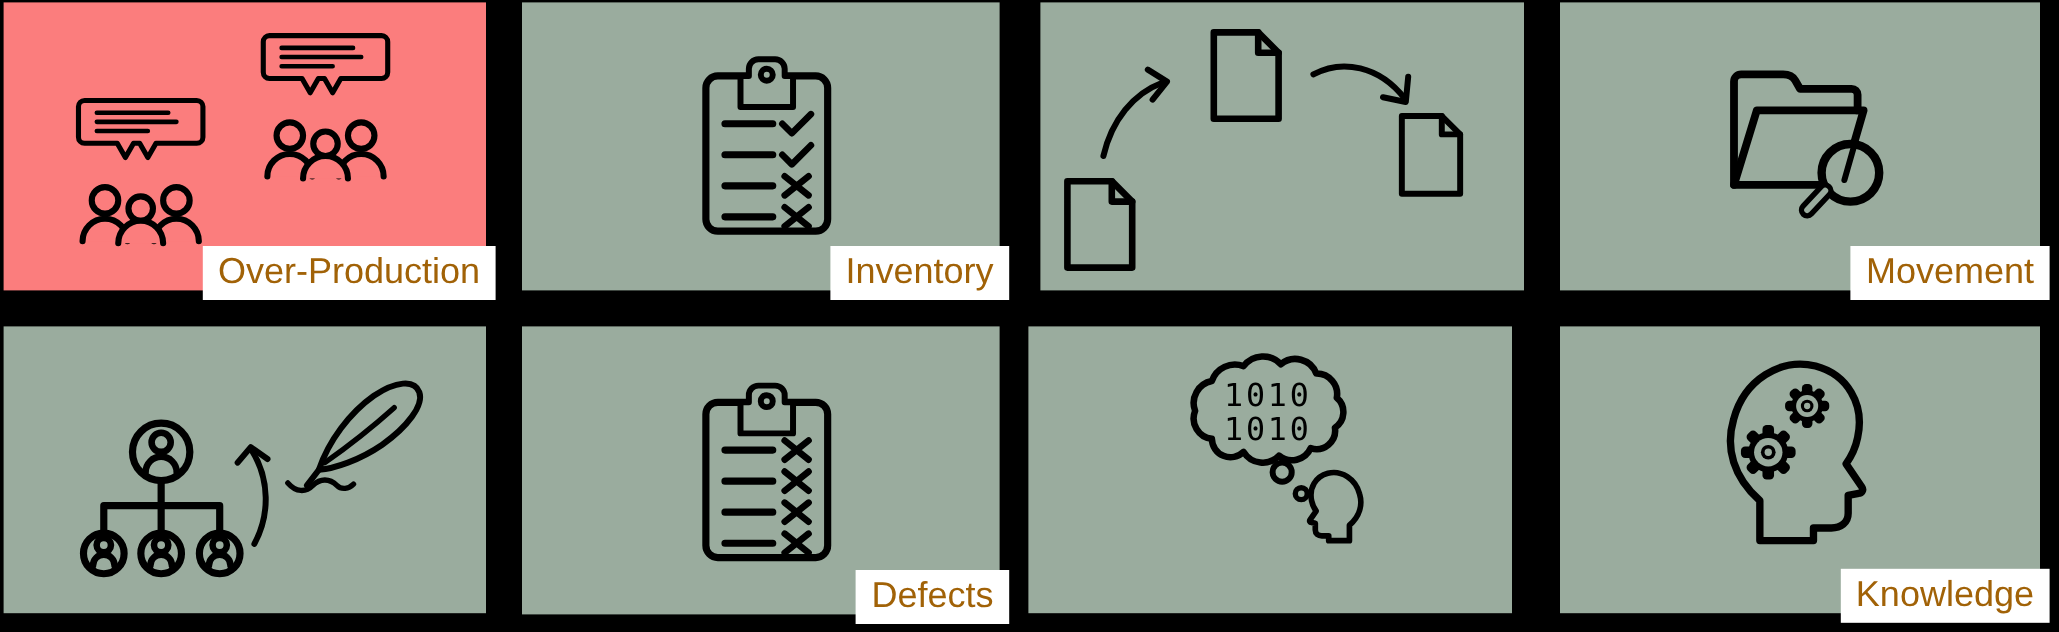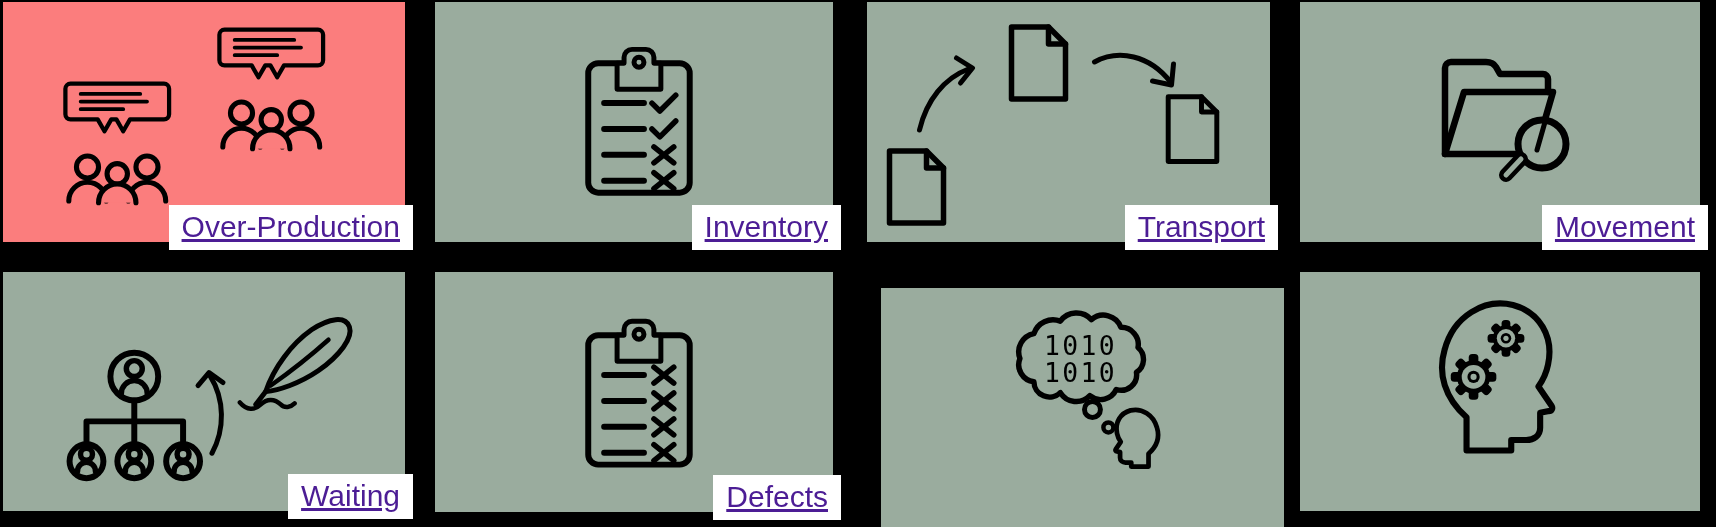--- a/index.html
+++ b/index.html
@@ -2,22 +2,22 @@
 <html><head>
 <meta charset="utf-8">
 <style>
   html,body{margin:0;padding:0;background:#000;}
   #canvas{position:relative;width:1716px;height:527px;background:#000;overflow:hidden;
           font-family:"Liberation Sans",sans-serif;}
   .tile{position:absolute;}
   .tile--green{background:#9AAC9E;--bg:#9AAC9E;}
   .tile--red{background:#FB7D7D;--bg:#FB7D7D;}
   .tile svg{position:absolute;left:0;top:0;width:100%;height:100%;display:block;}
-  .tile-label{position:absolute;right:-8px;bottom:-8px;background:#fff;color:#4c1d95;
-              font-size:30px;line-height:36px;padding:4px 13px 5px;white-space:nowrap;text-decoration:underline;}
+  .tile-label{position:absolute;right:-8px;bottom:-8px;background:#fff;color:#a16207;
+              font-size:30px;line-height:36px;padding:4px 13px 5px;white-space:nowrap;}
   svg{overflow:visible;}
   .stk{stroke:#000;fill:none;stroke-linecap:round;stroke-linejoin:round;}
   text{font-family:"DejaVu Sans Mono",monospace;fill:#000;}
 </style>
 </head>
 <body>
 
 <div id="canvas">
 
   <div class="tile tile--red" style="left:3px;top:2px;width:402px;height:240px;">
@@ -67,21 +67,20 @@
       <use href="#doc" transform="translate(18,146)"></use>
       <use href="#doc" transform="translate(140,22)"></use>
       <use href="#doc" transform="translate(297,92) scale(0.9)"></use>
       <g class="stk" stroke-width="5">
         <path d="M51,128 C58,98 76,76 100,67"></path>
         <path d="M88,56 L104,66 L92,81"></path>
         <path d="M226,60 C250,47 281,53 302,80"></path>
         <path d="M284,79 L303,83 L305,62"></path>
       </g>
     </svg>
-    <div class="tile-label">Transport</div>
   </div>
 
   <div class="tile tile--green" style="left:1300px;top:2px;width:400px;height:240px;text-align:center;">
     <svg viewBox="0 0 400 240">
       <g class="stk" stroke-width="6.5">
         <path d="M145,152 V66 a6,6 0 0 1 6,-6 H186 c5,0 8,1.5 10,5 l4,7 H243 a5,5 0 0 1 5,5 V90"></path>
         <path d="M145,152 L164,90 H253 L235,152 Z"></path>
         <circle cx="242" cy="142" r="24" stroke-width="7" style="fill:var(--bg)"></circle>
         <path stroke-width="5" d="M245,120 L237,148"></path>
         <path stroke-width="14" d="M221,157 L206,173"></path>
@@ -108,40 +107,39 @@
         <circle cx="179" cy="183" r="6"></circle>
         <path d="M170,200 a9,9 0 0 1 18,0"></path>
         <path stroke-width="5" d="M208,182 C221,158 221,128 206,104"></path>
         <path stroke-width="5" d="M194,114 L205,101 L219,111"></path>
         <path stroke-width="5" d="M262,120 C270,96 288,72 308,58 C326,46 342,44 346,55 C350,66 336,84 315,99 C296,112 275,119 262,120 Z"></path>
         <path stroke-width="4.5" d="M267,114 C284,102 306,85 325,68"></path>
         <path stroke-width="5" d="M262,120 L252,133"></path>
         <path stroke-width="4.5" d="M236,131 C243,139 251,139 257,133 C263,127 271,127 277,133 C281,137 287,136 291,132"></path>
       </g>
     </svg>
-    <div class="tile-label">Waiting</div>
   </div>
 
   <div class="tile tile--green" style="left:435px;top:272px;width:398px;height:240px;">
     <svg viewBox="0 0 400 240">
       <g transform="translate(150,47)" class="stk">
         <rect x="4" y="16" width="102" height="130" rx="10" stroke-width="6"></rect>
         <path stroke-width="5" style="fill:var(--bg)" d="M33,42 V16 H40 V10 a8,8 0 0 1 8,-8 H62 a8,8 0 0 1 8,8 V16 H77 V42 Z"></path>
         <circle cx="55" cy="15" r="5" stroke-width="5"></circle>
         <path stroke-width="6" d="M20,56 H60 M20,82 H60 M20,108 H60 M20,134 H60"></path>
         <path stroke-width="5.5" d="M70,48 L90,64 M90,48 L70,64"></path>
         <path stroke-width="5.5" d="M70,74 L90,90 M90,74 L70,90"></path>
         <path stroke-width="5.5" d="M70,100 L90,116 M90,100 L70,116"></path>
         <path stroke-width="5.5" d="M70,126 L90,142 M90,126 L70,142"></path>
       </g>
     </svg>
     <div class="tile-label">Defects</div>
   </div>
 
-  <div class="tile tile--green" style="left:881px;top:272px;width:403px;height:239px;margin-top:16px;">
+  <div class="tile tile--green" style="left:857px;top:272px;width:403px;height:239px;">
     <svg viewBox="0 0 400 240">
       <g transform="translate(120,20) scale(0.78)">
         <path class="stk" stroke-width="7" d="M40,95 a22,22 0 0 1 -18,-30 a24,24 0 0 1 18,-32 a26,26 0 0 1 34,-16 a26,26 0 0 1 40,-2 a24,24 0 0 1 38,10 a22,22 0 0 1 22,26 a20,20 0 0 1 -2,32 a20,20 0 0 1 -26,22 a22,22 0 0 1 -34,8 a24,24 0 0 1 -38,-4 a20,20 0 0 1 -34,-14 Z"></path>
         <text x="100" y="60" font-size="34" letter-spacing="3" text-anchor="middle">1010</text>
         <text x="100" y="96" font-size="34" letter-spacing="3" text-anchor="middle">1010</text>
       </g>
       <circle class="stk" stroke-width="5" cx="210" cy="122" r="8"></circle>
       <circle class="stk" stroke-width="4.5" cx="226" cy="140" r="5"></circle>
       <path class="stk" stroke-width="14" transform="translate(285,112) scale(-0.34,0.34)" d="M55,198 L55,160 C30,138 22,110 30,83 C40,45 75,24 108,32 C138,40 155,68 148,100 C146,110 142,118 137,125 L152,147 C154,150 152,153 149,153 L139,155 L139,172 C139,181 132,186 123,186 L106,186 L106,198 Z"></path>
     </svg>
@@ -170,15 +168,16 @@
             <rect x="-26" y="-5.5" width="52" height="11" rx="4" transform="rotate(90)"></rect>
             <rect x="-26" y="-5.5" width="52" height="11" rx="4" transform="rotate(135)"></rect>
             <circle r="19"></circle>
           </g>
           <circle r="13.5" style="fill:var(--bg)"></circle>
           <circle r="7" fill="#000"></circle>
           <circle r="3.5" style="fill:var(--bg)"></circle>
         </g>
       </g>
     </svg>
+    <div class="tile-label">Knowledge</div>
   </div>
 
 </div>
 
 </body></html>

